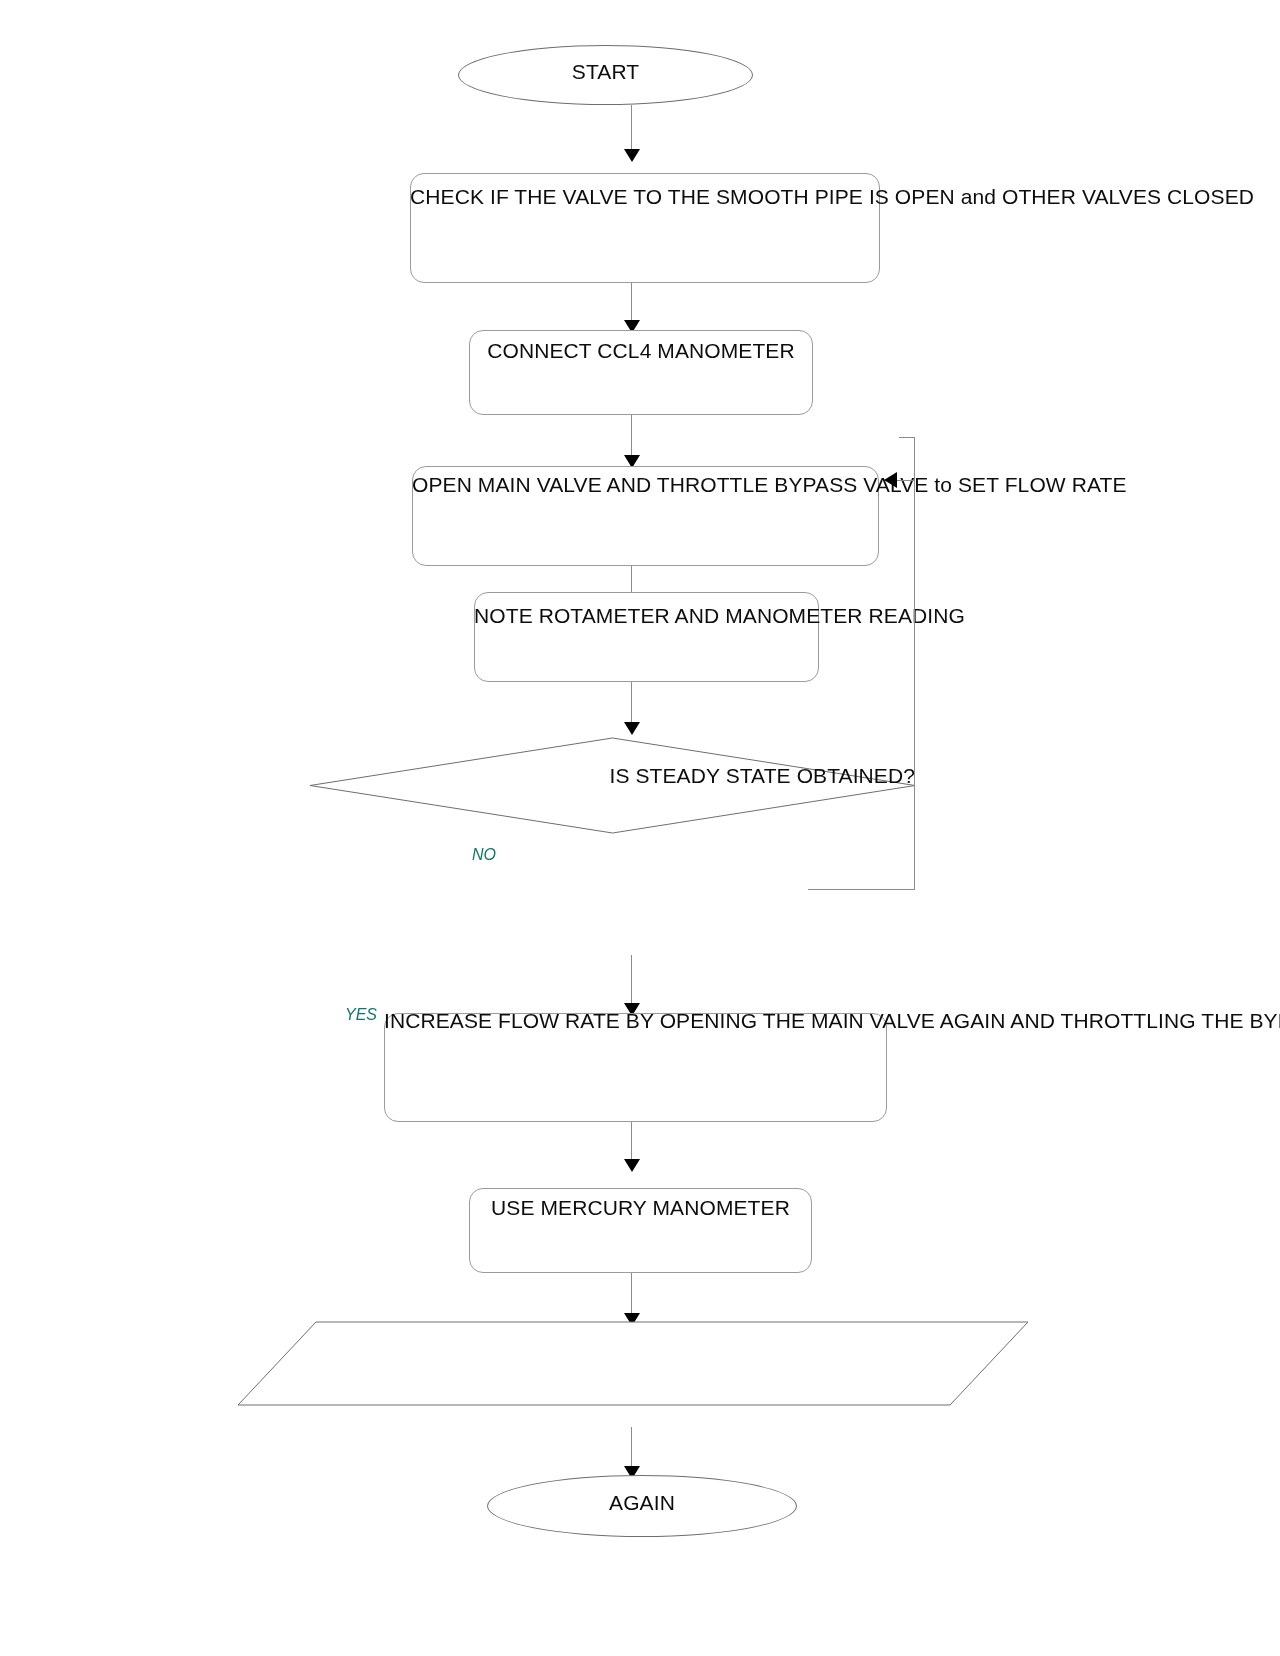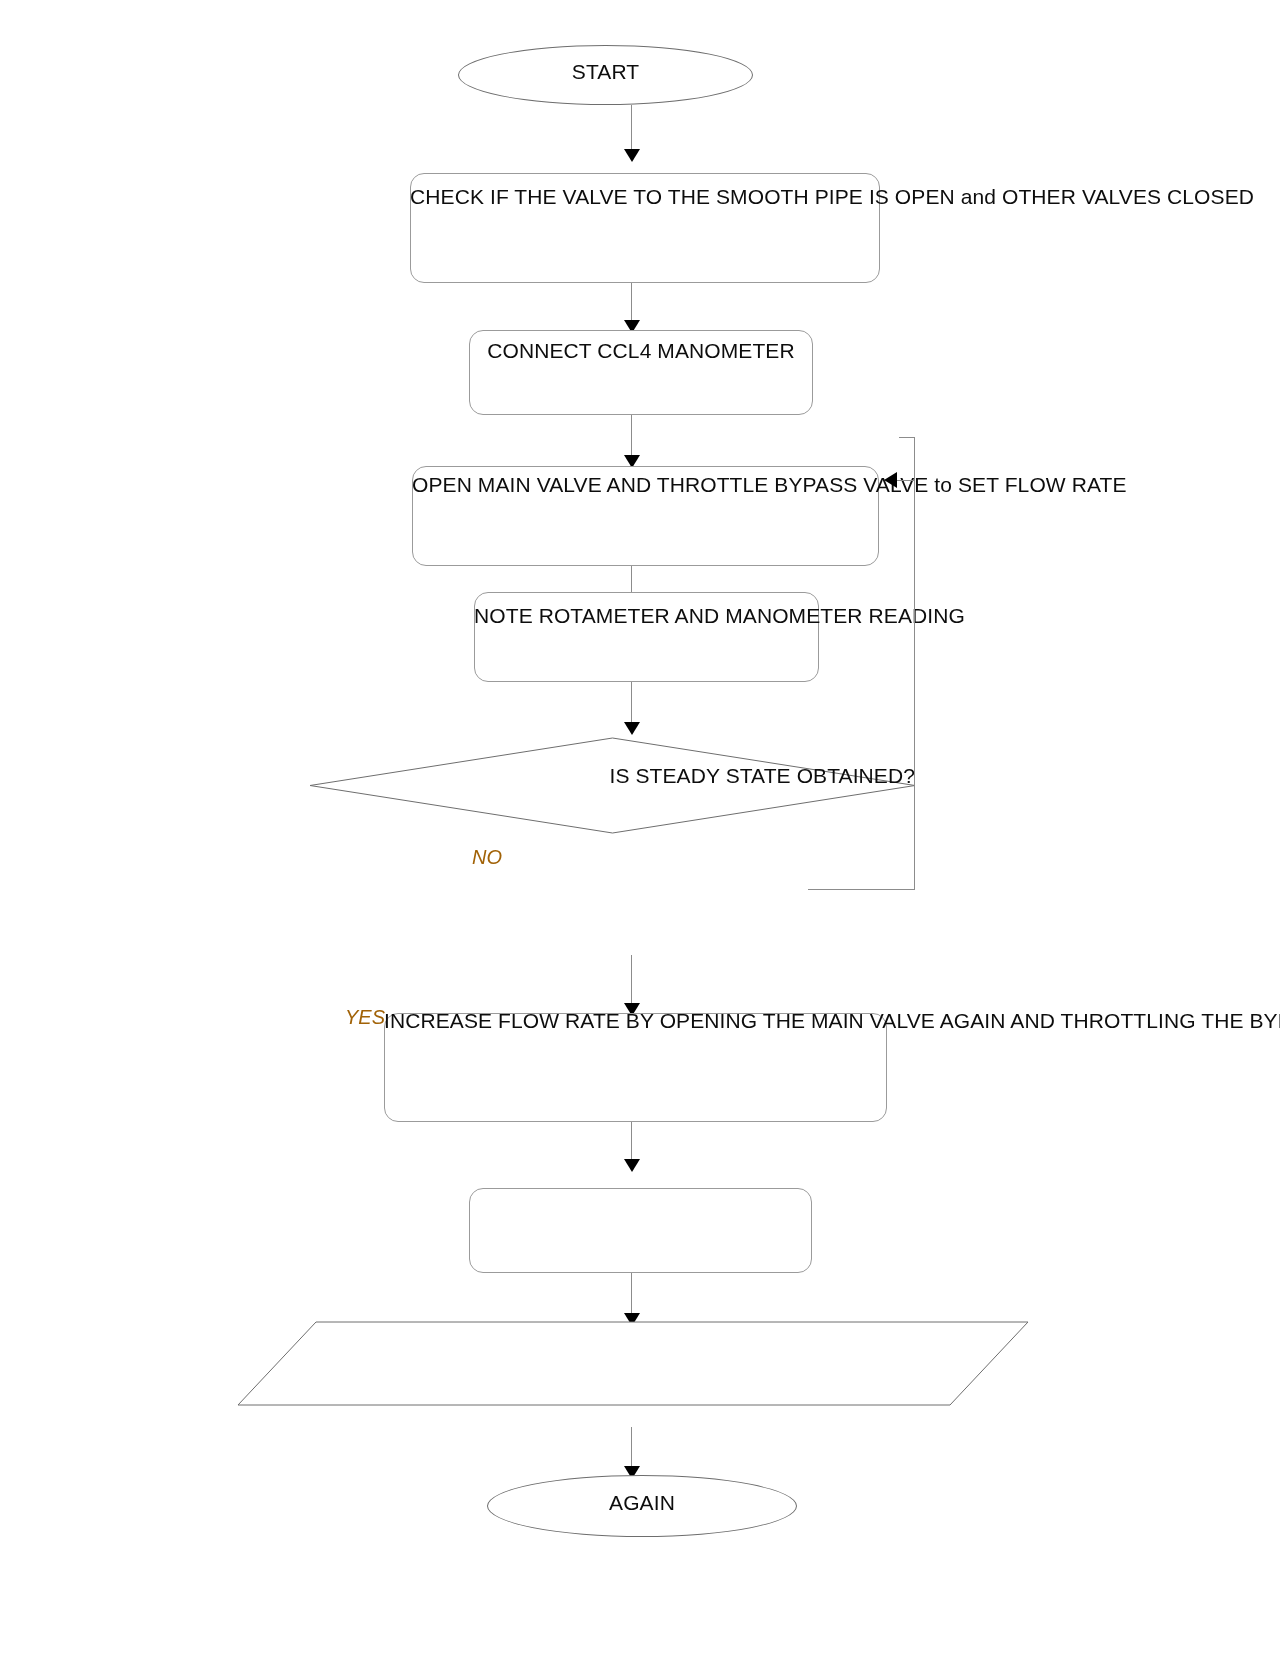--- a/index.html
+++ b/index.html
@@ -54,22 +54,22 @@
     white-space: nowrap;
     font-size: 21px;
     line-height: 26px;
     color: #0d0d0d;
     letter-spacing: 0.1px;
     pointer-events: none;
   }
   .branch-label {
     position: absolute;
     font-style: italic;
-    font-size: 20px;
-    color: #a16207;
+    font-size: 16px;
+    color: #0f766e;
     white-space: nowrap;
   }
   
   .vline {
     position: absolute;
     width: 1px;
     background: #8c8c8c;
   }
   .hline {
     position: absolute;
@@ -149,20 +149,21 @@
 
   <div class="branch-label" style="left:345px; top:1006px;">YES</div>
 
   <div class="shape rrect" style="left:384px; top:1013px; width:503px; height:109px;"></div>
   <div class="label" style="left:384px; top:1008px; width:503px;">INCREASE FLOW RATE BY OPENING THE MAIN VALVE AGAIN AND THROTTLING THE BYPASSS VALVE.</div>
 
   <div class="vline" style="left:631px; top:1122px; height:40px;"></div>
   <div class="arrow-down" style="left:624px; top:1159px;"></div>
 
   <div class="shape rrect" style="left:469px; top:1188px; width:343px; height:85px;"></div>
+  <div class="label" style="left:469px; top:1195px; width:343px;">USE MERCURY MANOMETER</div>
 
   <div class="vline" style="left:631px; top:1273px; height:43px;"></div>
   <div class="arrow-down" style="left:624px; top:1313px;"></div>
 
   <div class="para-wrap" style="left:238px; top:1322px; width:790px; height:83px;">
     <svg width="790" height="83" viewBox="0 0 790 83">
       <polygon points="78,0 790,0 712,83 0,83" fill="#ffffff" stroke="#6e6e6e" stroke-width="1"></polygon>
     </svg>
   </div>
 

